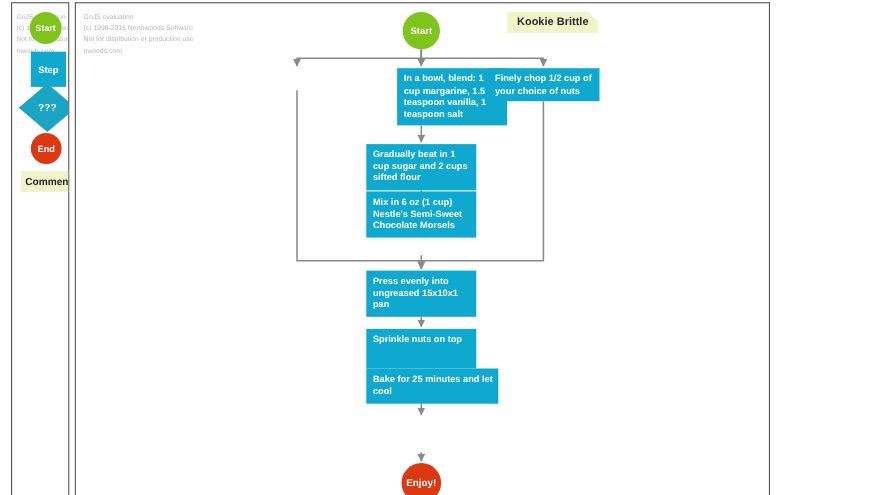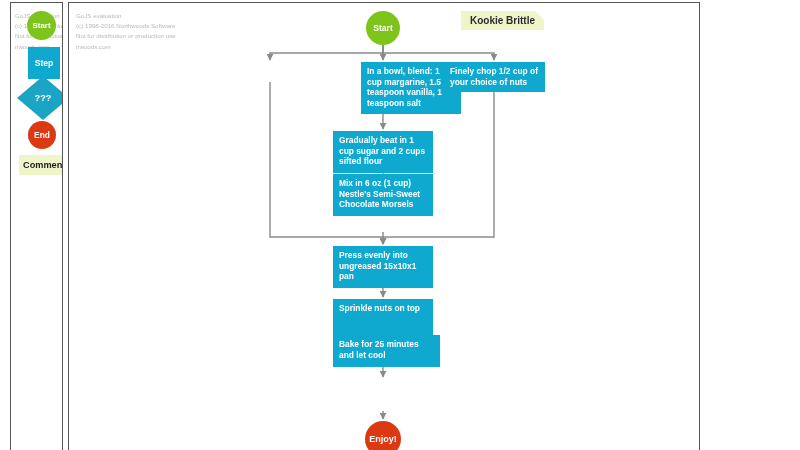--- a/index.html
+++ b/index.html
@@ -157,21 +157,21 @@
 
   
   #n-start   { left: 297px; top: 8px;  width: 34px; height: 34px; font-size: 8.6px; }
   #n-preheat { left: 148px; top: 59px; width: 106px; height: 20px; }
   #n-blend   { left: 252px; top: 59px; width: 100px; height: 52px; margin-left: 40px; }
   #n-chop    { left: 375px; top: 59px; width: 101px; height: 30px; }
   #n-beat    { left: 264px; top: 128px; width: 100px; height: 42px; }
   #n-mix     { left: 264px; top: 171px; width: 100px; height: 42px; }
   #n-press   { left: 264px; top: 243px; width: 100px; height: 42px; }
   #n-sprinkle{ left: 264px; top: 296px; width: 100px; height: 36px; }
-  #n-bake    { left: 264px; top: 332px; width: 107px; height: 32px; }
+  #n-bake    { left: 264px; top: 332px; width: 120px; height: 32px; }
   #n-cut     { left: 264px; top: 376px; width: 100px; height: 32px; }
   #n-enjoy   { left: 296px; top: 418px; width: 36px; height: 36px; font-size: 9px; }
 
   
   #links {
     position: absolute;
     left: 0; top: 0;
     width: 632px; height: 452px;
     pointer-events: none;
   }

